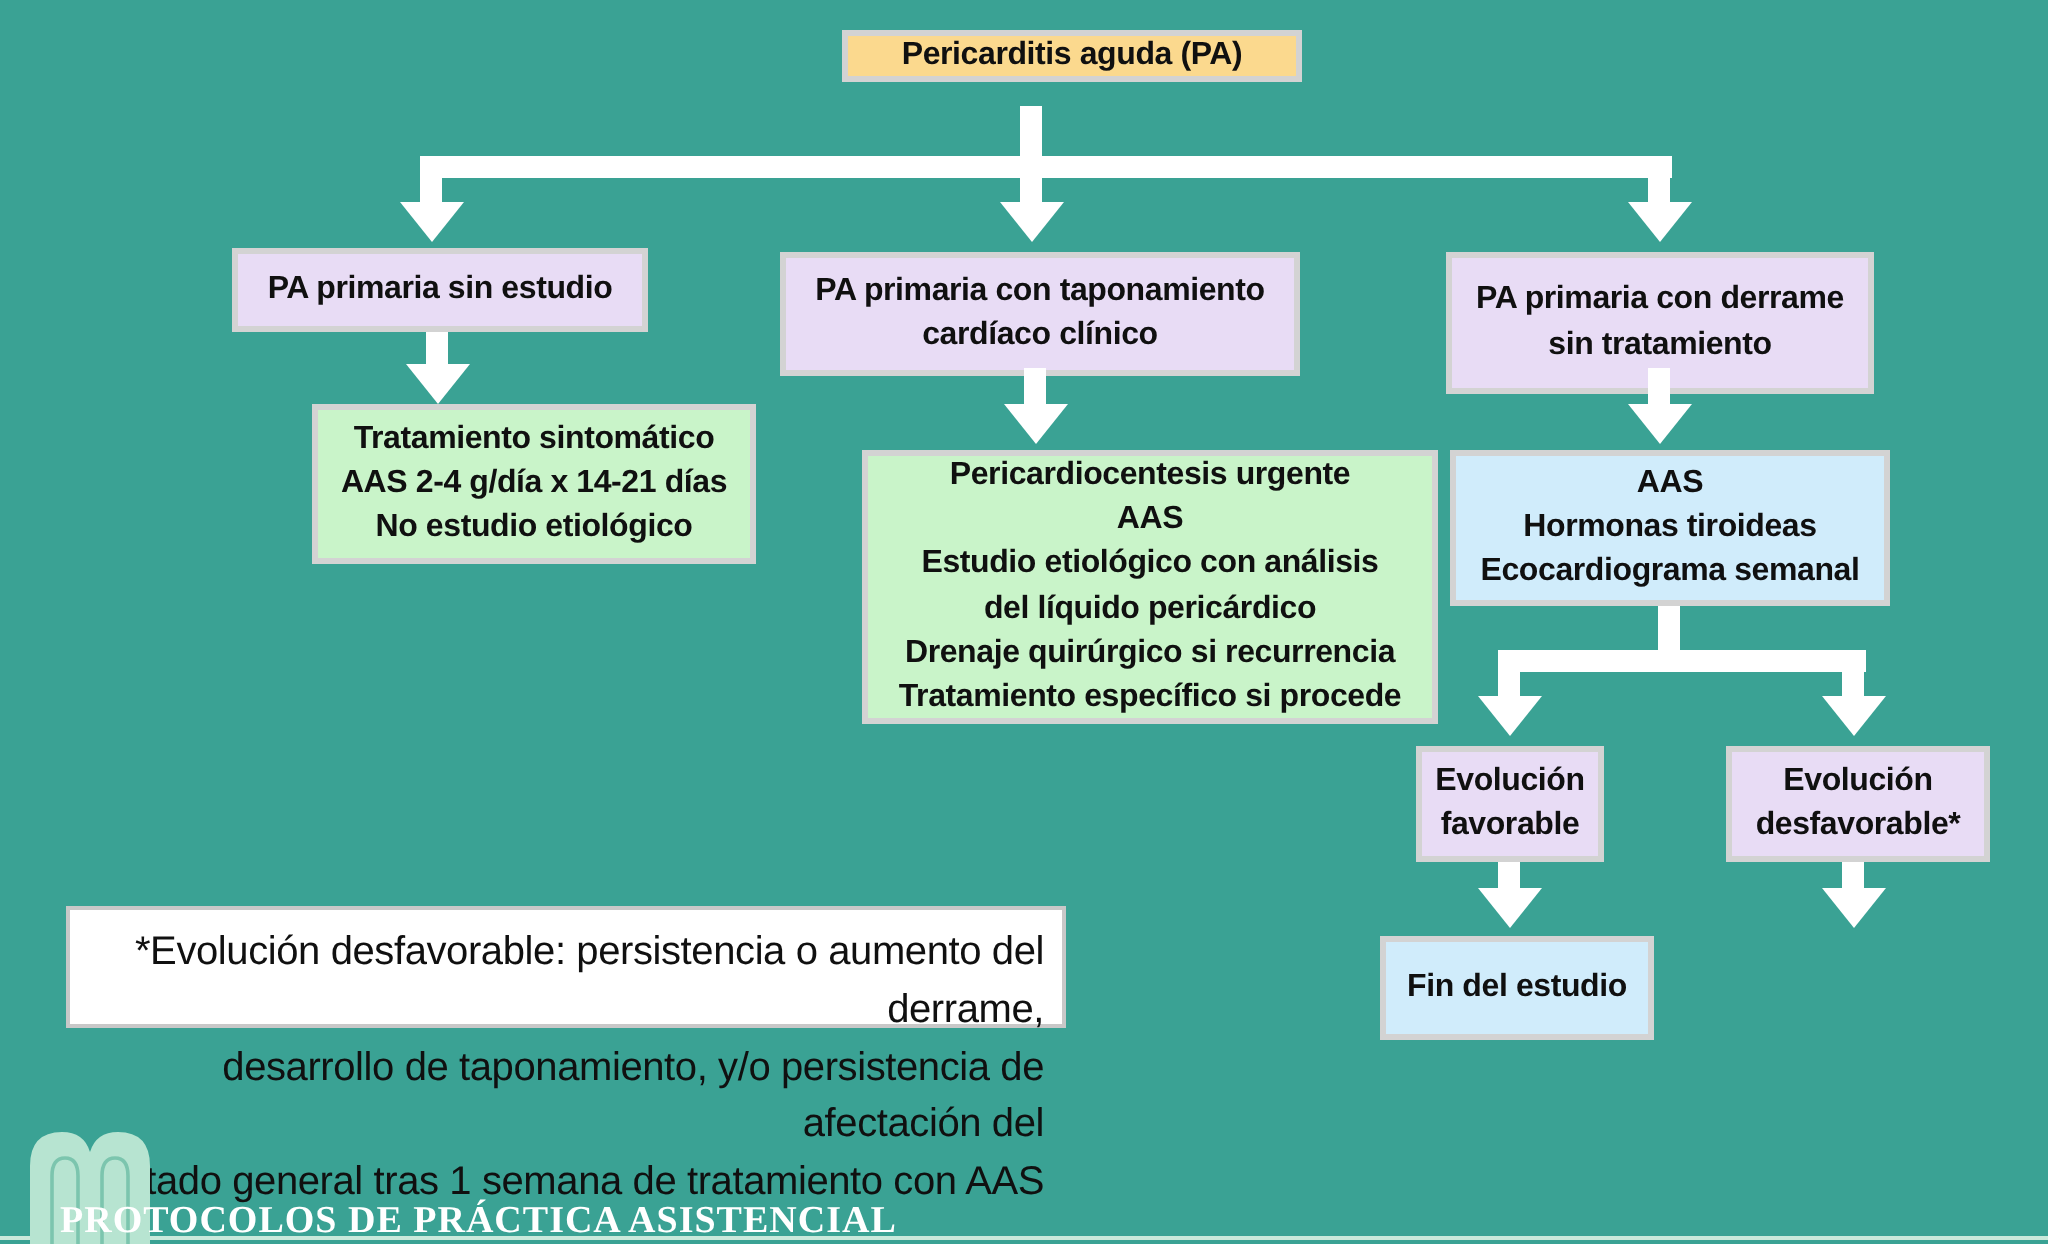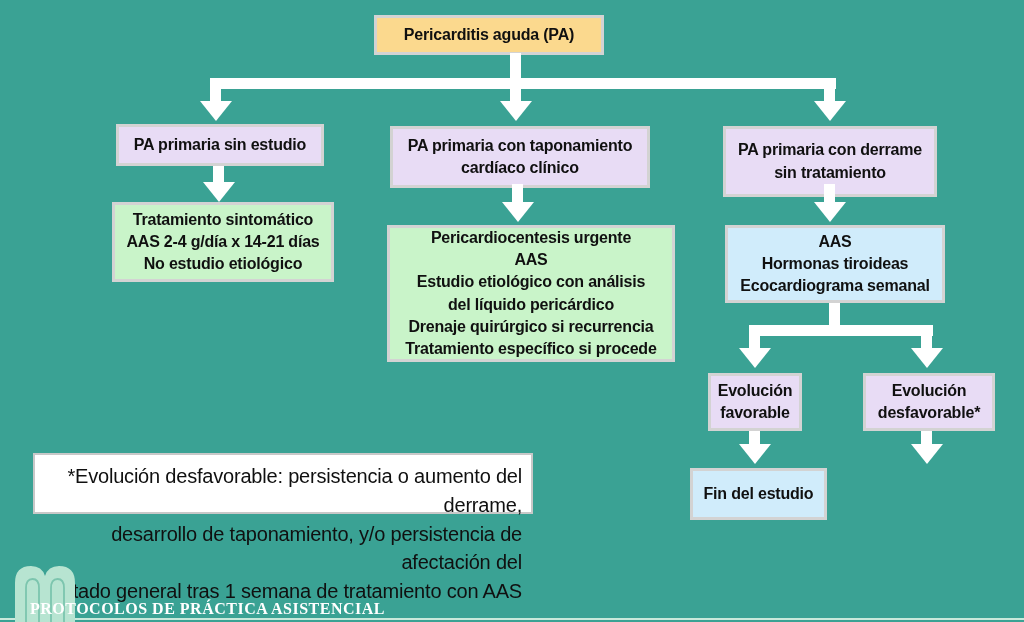--- a/index.html
+++ b/index.html
@@ -13,47 +13,47 @@
   body{font-family:"Liberation Sans","DejaVu Sans",sans-serif;}
   .canvas{position:relative;width:1024px;height:622px;background:var(--background);overflow:hidden;}
   .box{
     position:absolute;box-sizing:border-box;border:3px solid var(--box-border);
     display:flex;align-items:center;justify-content:center;text-align:center;
     font-weight:bold;font-size:16px;line-height:1.38;color:var(--text);
     letter-spacing:-0.2px;white-space:pre-line;padding:2px 4px;
   }
   .root-box{background:var(--root-box);}
   .purple-box{background:var(--purple-box);}
-  .green-box{background:var(--green-box);}
+  .green-box{background:var(--green-box);margin-left:44px;}
   .blue-box{background:var(--blue-box);}
   .stem{position:absolute;width:11px;background:var(--arrow);}
   .hbar{position:absolute;height:11px;background:var(--arrow);}
   .head{position:absolute;width:0;height:0;
     border-left:16px solid transparent;border-right:16px solid transparent;
     border-top:20px solid var(--arrow);}
   .note{
     position:absolute;left:33px;top:453px;width:500px;height:61px;box-sizing:border-box;
     background:var(--note-bg);border:2px solid var(--note-border);
     font-size:20px;font-weight:normal;line-height:1.44;color:var(--text);
     padding:7px 9px;letter-spacing:-0.2px;white-space:pre-line;text-align:right;
   }
   .footer-brand{
     position:absolute;left:30px;top:600px;z-index:3;
     font-family:"Liberation Serif","DejaVu Serif",serif;font-weight:bold;
-    font-size:16px;letter-spacing:0.5px;color:var(--footer-text);
+    font-size:19px;letter-spacing:0.5px;color:var(--footer-text);
   }
   .logo{position:absolute;left:13px;top:563px;z-index:2;}
   .bottom-line{position:absolute;left:0;top:618px;width:1024px;height:2px;background:var(--bottom-line);z-index:1;}
 </style>
 </head>
 <body>
 
 <div class="canvas">
 
-  <div class="box root-box" style="left:374px;top:15px;width:230px;height:40px;">Pericarditis aguda (PA)</div>
+  <div class="box root-box" style="left:421px;top:15px;width:230px;height:26px;">Pericarditis aguda (PA)</div>
 
   <div class="stem" style="left:510px;top:53px;height:50px;"></div>
   <div class="hbar" style="left:210px;top:78px;width:626px;"></div>
   <div class="stem" style="left:210px;top:89px;height:14px;"></div>
   <div class="stem" style="left:824px;top:89px;height:14px;"></div>
   <div class="head" style="left:200px;top:101px;"></div>
   <div class="head" style="left:500px;top:101px;"></div>
   <div class="head" style="left:814px;top:101px;"></div>
 
   <div class="box purple-box" style="left:116px;top:124px;width:208px;height:42px;">PA primaria sin estudio</div>

